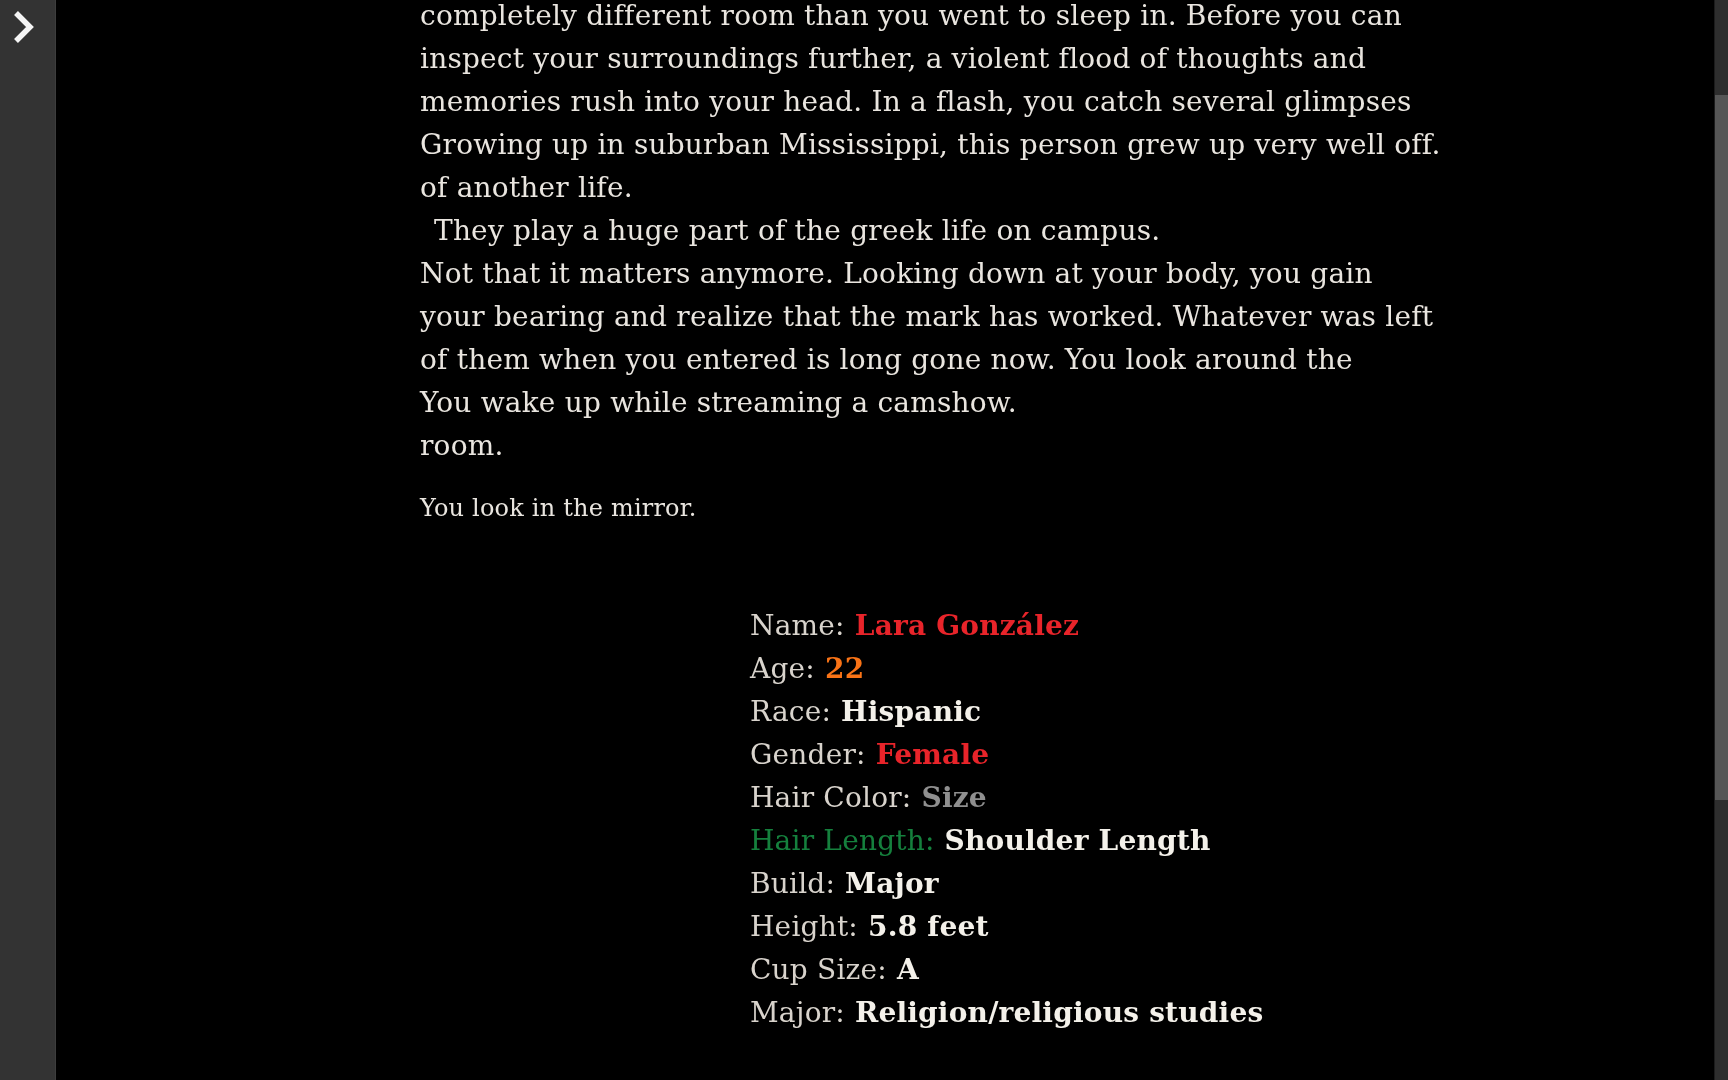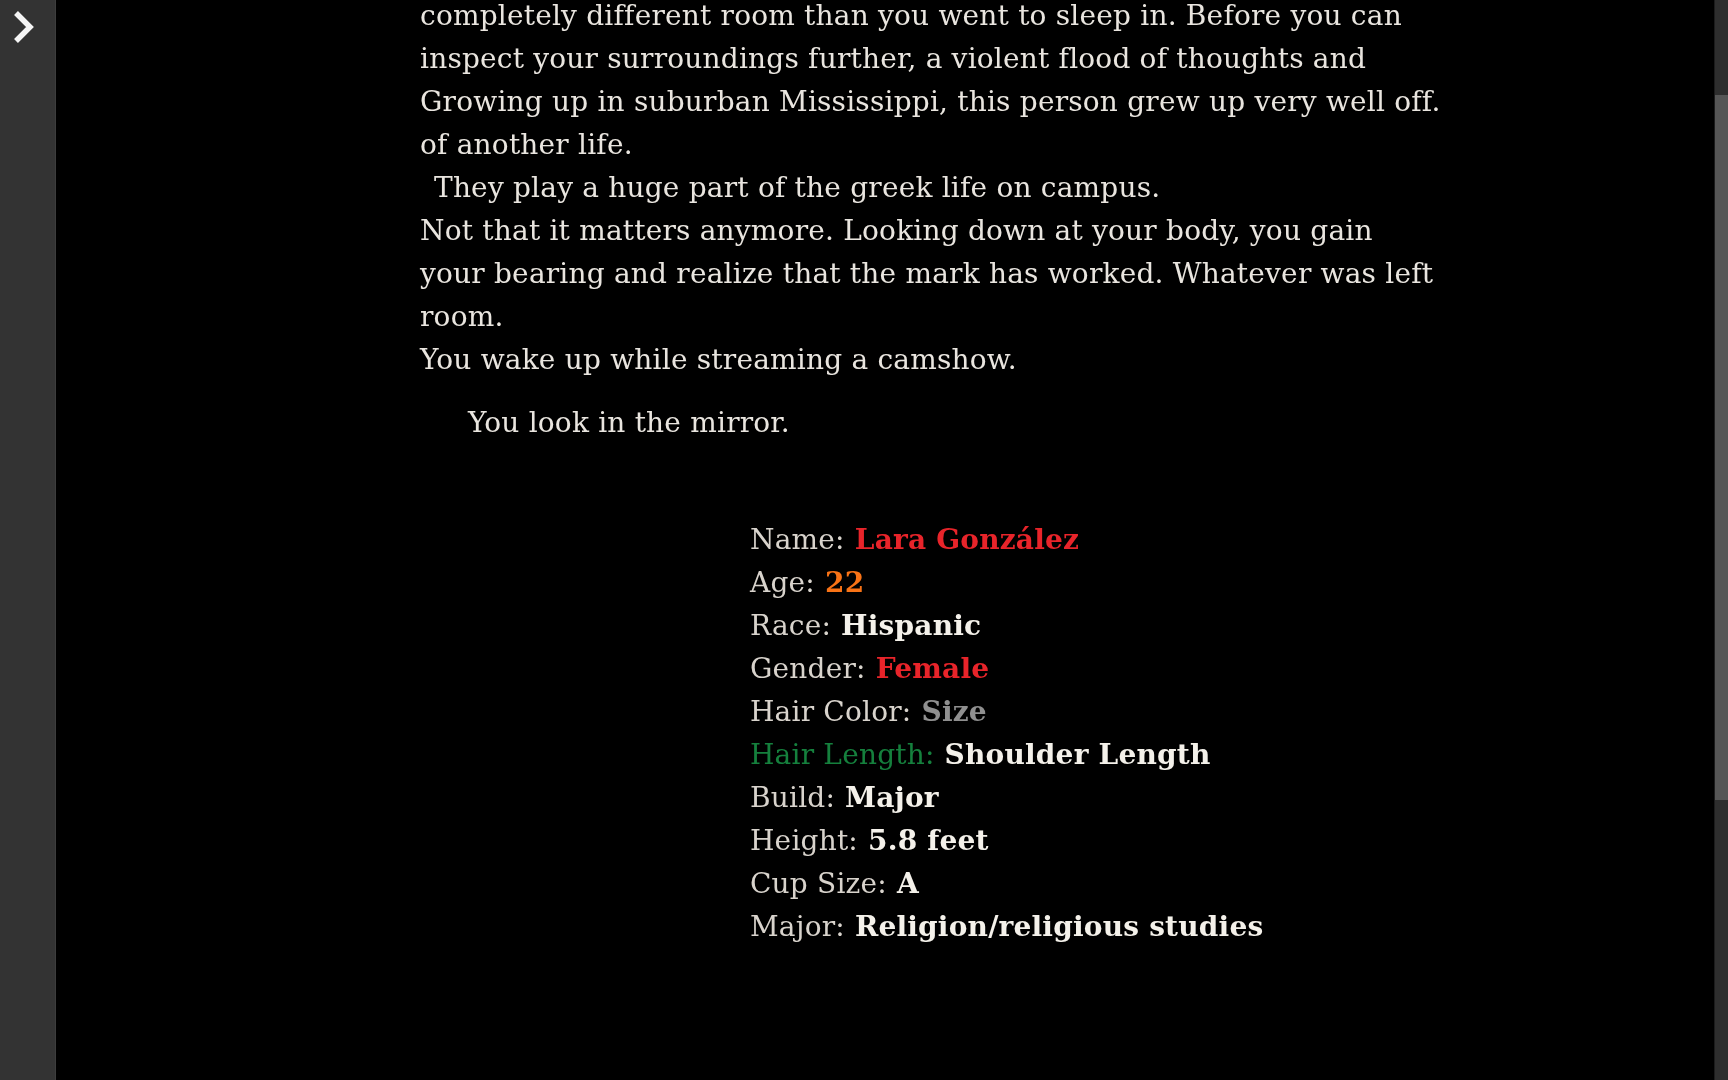--- a/index.html
+++ b/index.html
@@ -44,24 +44,23 @@
     z-index: 1;
   }
   .story-line {
     font-size: 28px;
     line-height: 43px;
     letter-spacing: 0.2px;
     white-space: nowrap;
   }
   .mirror-line {
     margin-top: 20px;
-    font-size: 28px;
+    font-size: 24px;
     line-height: 43px;
     letter-spacing: 0.2px;
-    margin-left: 48px;
   }
 
   
   .stats {
     margin-top: 74px;
     margin-left: 330px;
   }
   .stat-line {
     font-size: 28px;
     line-height: 43px;
@@ -100,27 +99,29 @@
         <polyline points="3,3 17,17 3,31" fill="none" stroke="#f5f5f5" stroke-width="5.5"></polyline>
       </svg>
     </span>
   </button>
 </div>
 
 <main class="passage">
   <div id="story-lines">
       <div class="story-line" style="color: rgb(233, 229, 223);">completely different room than you went to sleep in. Before you can</div>
       <div class="story-line" style="color: rgb(233, 229, 223);">inspect your surroundings further, a violent flood of thoughts and</div>
+      <div class="story-line" style="color: rgb(233, 229, 223);">memories rush into your head. In a flash, you catch several glimpses</div>
       <div class="story-line" style="color: rgb(233, 229, 223);">Growing up in suburban Mississippi, this person grew up very well off.</div>
       <div class="story-line" style="color: rgb(233, 229, 223);">of another life.</div>
       <div class="story-line" style="color: rgb(233, 229, 223); margin-left: 14px;">They play a huge part of the greek life on campus.</div>
       <div class="story-line" style="color: rgb(233, 229, 223);">Not that it matters anymore. Looking down at your body, you gain</div>
       <div class="story-line" style="color: rgb(233, 229, 223);">your bearing and realize that the mark has worked. Whatever was left</div>
+      <div class="story-line" style="color: rgb(233, 229, 223);">of them when you entered is long gone now. You look around the</div>
+      <div class="story-line" style="color: rgb(233, 229, 223);">You wake up while streaming a camshow.</div>
       <div class="story-line" style="color: rgb(233, 229, 223);">room.</div>
-      <div class="story-line" style="color: rgb(233, 229, 223);">You wake up while streaming a camshow.</div>
     </div>
   <div class="mirror-line" style="color: rgb(233, 229, 223);">You look in the mirror.</div>
   <div class="stats" id="stats-list">
       <div class="stat-line"><span class="stat-label" style="color: rgb(216, 211, 204);">Name:</span><span class="stat-value" style="color: rgb(232, 36, 42);">Lara González</span></div>
       <div class="stat-line"><span class="stat-label" style="color: rgb(216, 211, 204);">Age:</span><span class="stat-value" style="color: #f97316;">22</span></div>
       <div class="stat-line"><span class="stat-label" style="color: rgb(216, 211, 204);">Race:</span><span class="stat-value" style="color: rgb(244, 241, 234);">Hispanic</span></div>
       <div class="stat-line"><span class="stat-label" style="color: rgb(216, 211, 204);">Gender:</span><span class="stat-value" style="color: rgb(232, 36, 42);">Female</span></div>
       <div class="stat-line"><span class="stat-label" style="color: rgb(216, 211, 204);">Hair Color:</span><span class="stat-value" style="color: rgb(143, 143, 143);">Size</span></div>
       <div class="stat-line"><span class="stat-label" style="color: #15803d;">Hair Length:</span><span class="stat-value" style="color: rgb(244, 241, 234);">Shoulder Length</span></div>
       <div class="stat-line"><span class="stat-label" style="color: rgb(216, 211, 204);">Build:</span><span class="stat-value" style="color: rgb(244, 241, 234);">Major</span></div>

